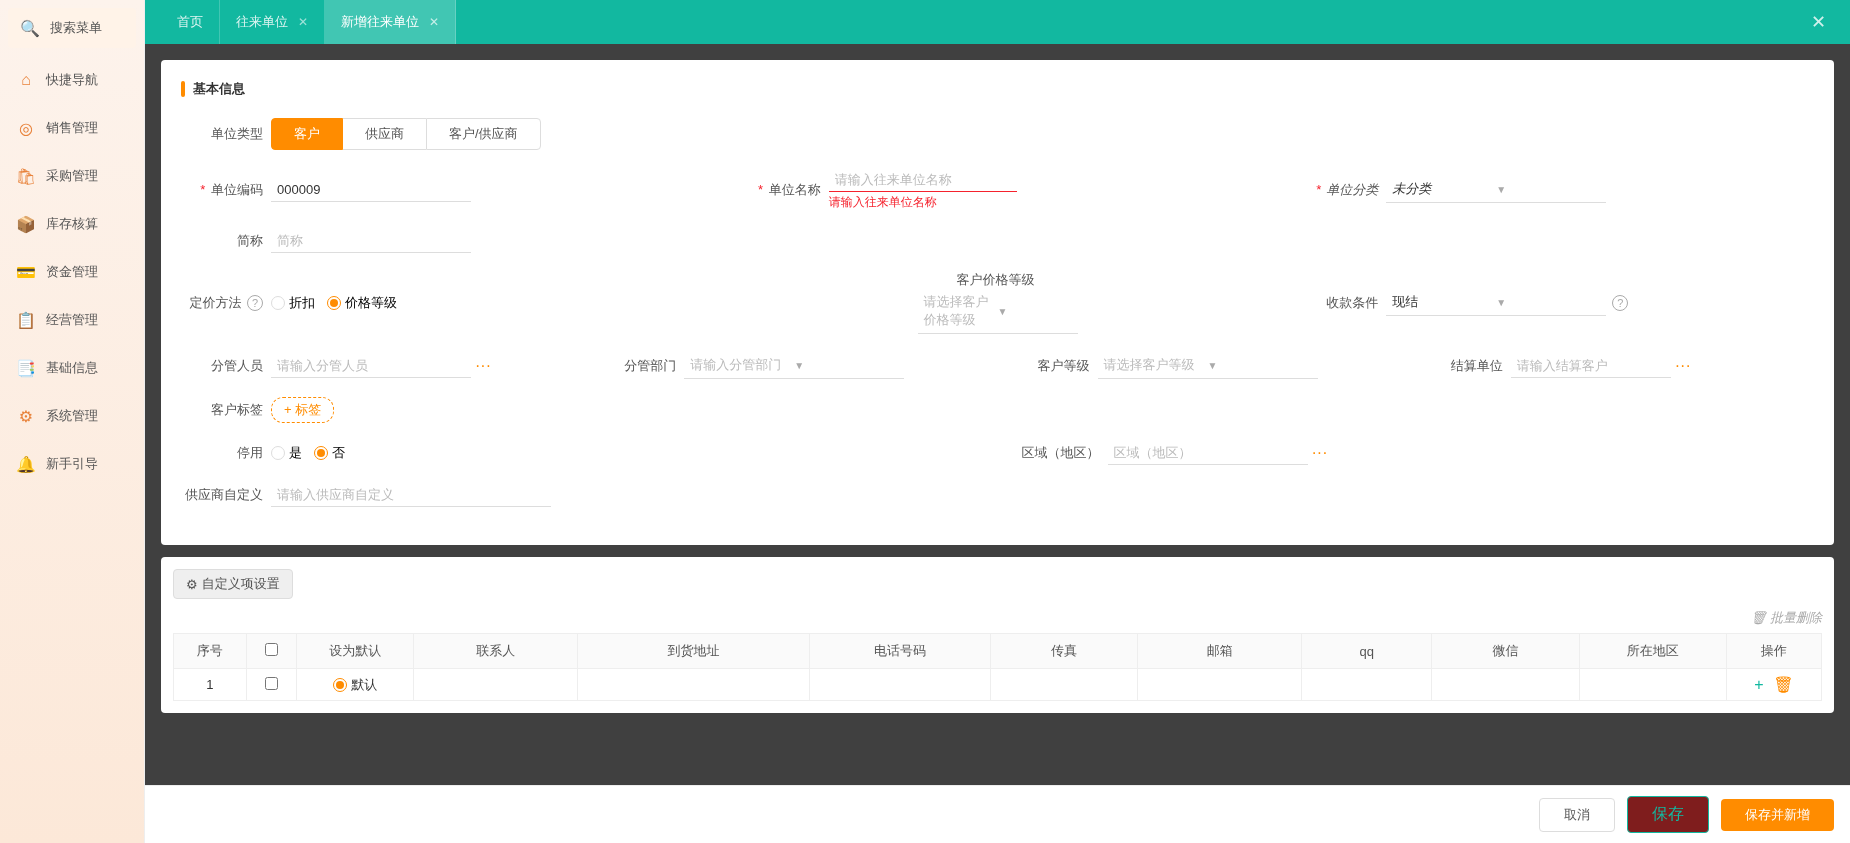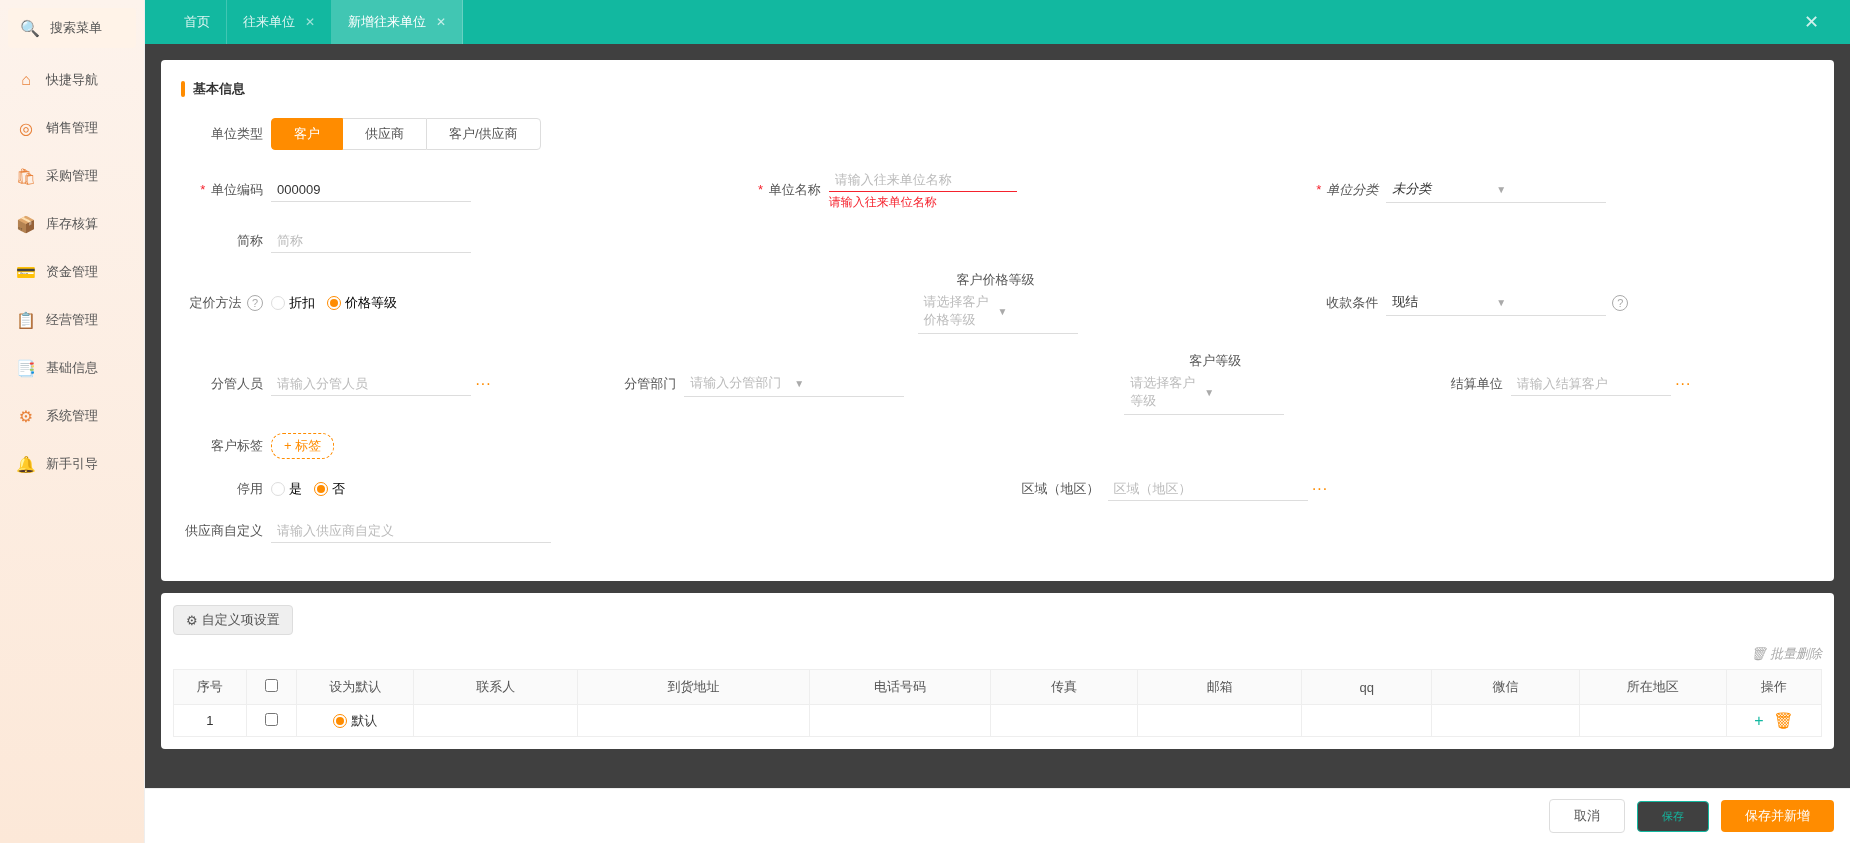--- a/index.html
+++ b/index.html
@@ -29,21 +29,21 @@
 
     
     .main { flex: 1; display: flex; flex-direction: column; overflow: hidden; }
 
     
     .tab-bar {
       background: #12b8a0;
       display: flex;
       align-items: center;
       height: 44px;
-      padding: 0 23px;
+      padding: 0 16px;
       flex-shrink: 0;
     }
     .tab {
       display: flex;
       align-items: center;
       padding: 0 16px;
       height: 44px;
       color: rgba(255,255,255,0.85);
       cursor: pointer;
       font-size: 14px;
@@ -184,25 +184,25 @@
       border: 1px solid #ddd;
       background: #fff;
       color: #555;
       border-radius: 4px;
       cursor: pointer;
       font-size: 13px;
     }
     .btn-save {
       padding: 7px 24px;
       border: 1px solid #12b8a0;
-      background: #404040;
+      background: #7f1d1d;
       color: #12b8a0;
       border-radius: 4px;
       cursor: pointer;
-      font-size: 11px;
+      font-size: 16px;
     }
     .btn-save-new {
       padding: 7px 24px;
       border: none;
       background: #ff8c00;
       color: #fff;
       border-radius: 4px;
       cursor: pointer;
       font-size: 13px;
     }
@@ -370,21 +370,21 @@
           <input class="form-input" type="text" placeholder="请输入分管人员" style="">
           <span class="more-dots">···</span>
         </div>
         <div class="form-field" style="margin-left:20px;">
           <span class="form-label">分管部门</span>
           <div class="form-select">
             <span class="placeholder">请输入分管部门</span>
             <span class="arrow">▼</span>
           </div>
         </div>
-        <div class="form-field" style="margin-left:20px;flex-direction:column;">
+        <div class="form-field" style="margin-left:20px;">
           <span class="form-label">客户等级</span>
           <div class="form-select">
             <span class="placeholder">请选择客户等级</span>
             <span class="arrow">▼</span>
           </div>
         </div>
         <div class="form-field" style="margin-left:20px;">
           <span class="form-label">结算单位</span>
           <input class="form-input" type="text" style="max-width: 160px;" placeholder="请输入结算客户">
           <span class="more-dots">···</span>

